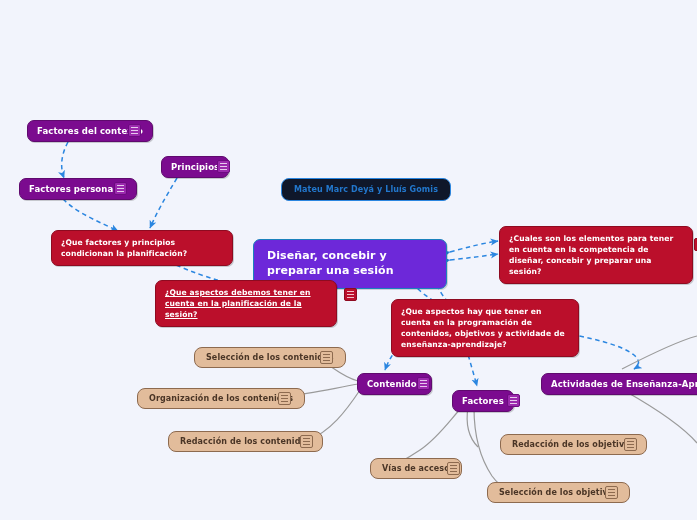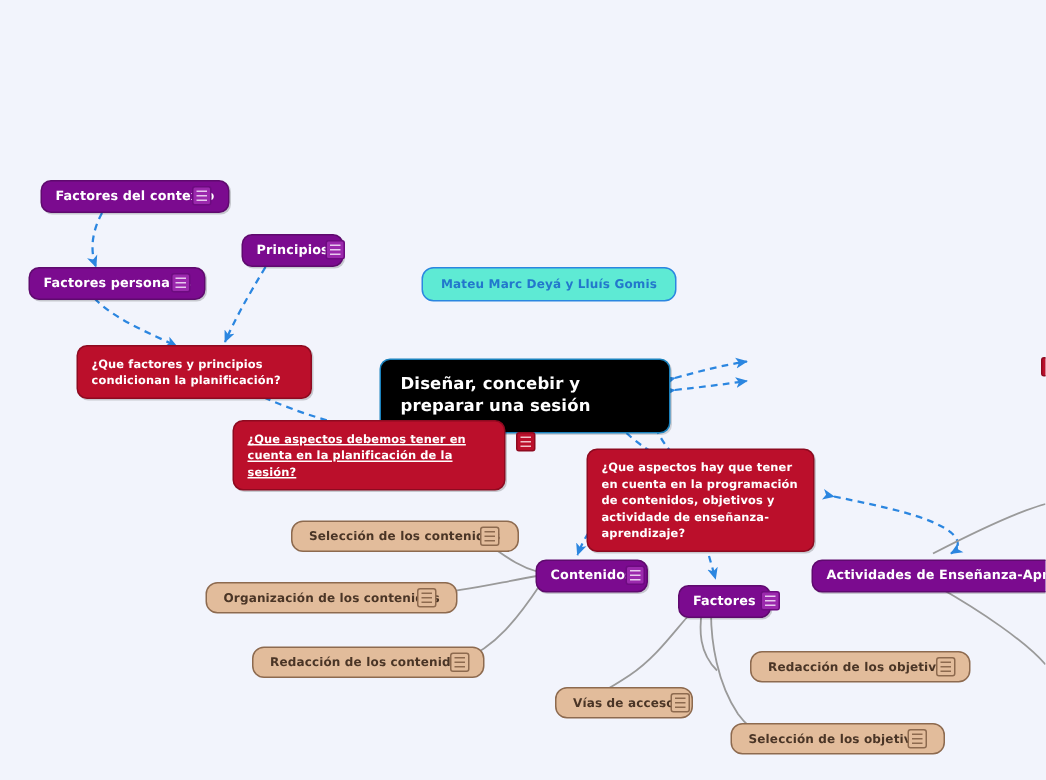--- a/index.html
+++ b/index.html
@@ -55,33 +55,33 @@
     border: 1px solid #8e0a20;
     border-radius: 7px;
     font-size: 7.6px;
     line-height: 1.45;
     padding: 6px 9px;
     white-space: normal;
     box-shadow: 1px 1px 0 rgba(0,0,0,.18);
   }
   
   .n-blue {
-    background: #000000;
+    background: #6d28d9;
     color: #ffffff;
     border: 1px solid #1b82bd;
     border-radius: 7px;
     font-size: 11px;
     line-height: 1.35;
     padding: 9px 13px;
     white-space: normal;
     box-shadow: 1px 1px 0 rgba(0,0,0,.15);
   }
   
   .n-outline {
-    background: #5eead4;
+    background: #0f172a;
     color: #2277cc;
     border: 1.6px solid #2b86e0;
     border-radius: 8px;
     font-size: 8px;
     padding: 6px 12px;
   }
   
   .n-tan {
     background: #e2bc9b;
     color: #4a3526;
@@ -192,40 +192,43 @@
   <div class="note-icon note-purple" style="left:114px; top:182px;">
       <i></i>
       <i></i>
       <i></i>
     </div>
 
   <div class="node n-outline" style="left:281px; top:178px;">
     <span class="label">Mateu Marc Deyá y Lluís Gomis</span>
   </div>
 
-  <div class="node n-red" style="left:51px; top:230px; width:157px;">
+  <div class="node n-red" style="left:51px; top:230px; width:182px;">
     <span class="label">¿Que factores y principios condicionan la planificación?</span>
   </div>
 
   <div class="node n-blue" style="left:253px; top:239px; width:194px;">
     <span class="label">Diseñar, concebir y preparar una sesión</span>
   </div>
 
+  <div class="node n-red" style="left:499px; top:226px; width:194px;">
+    <span class="label">¿Cuales son los elementos para tener en cuenta en la competencia de diseñar, concebir y preparar una sesión?</span>
+  </div>
   <div class="note-icon note-red" style="left:694px; top:238px;"></div>
 
   <div class="node n-red" style="left:155px; top:280px; width:182px;text-decoration:underline;">
     <span class="label">¿Que aspectos debemos tener en cuenta en la planificación de la sesión?</span>
   </div>
   <div class="note-icon note-red" style="left:344px; top:288px;">
       <i></i>
       <i></i>
       <i></i>
     </div>
 
-  <div class="node n-red" style="left:391px; top:299px; width:152px;">
+  <div class="node n-red" style="left:391px; top:299px; width:188px;">
     <span class="label">¿Que aspectos hay que tener en cuenta en la programación de contenidos, objetivos y actividade de enseñanza-aprendizaje?</span>
   </div>
 
   <div class="node n-tan" style="left:194px; top:347px;">
     <span class="label">Selección de los contenidos</span>
   </div>
   <div class="note-icon note-tan" style="left:320px; top:351px;">
       <i></i>
       <i></i>
       <i></i>

